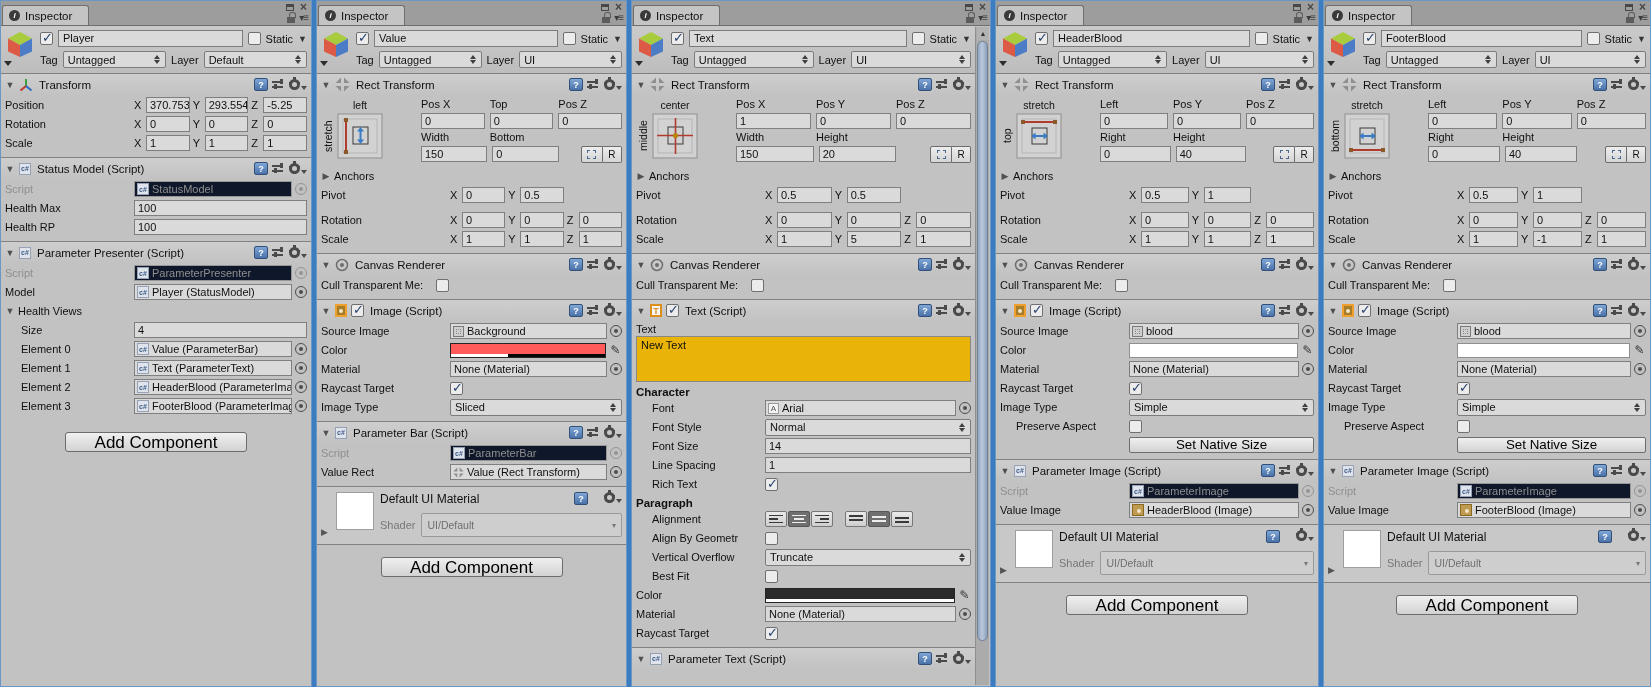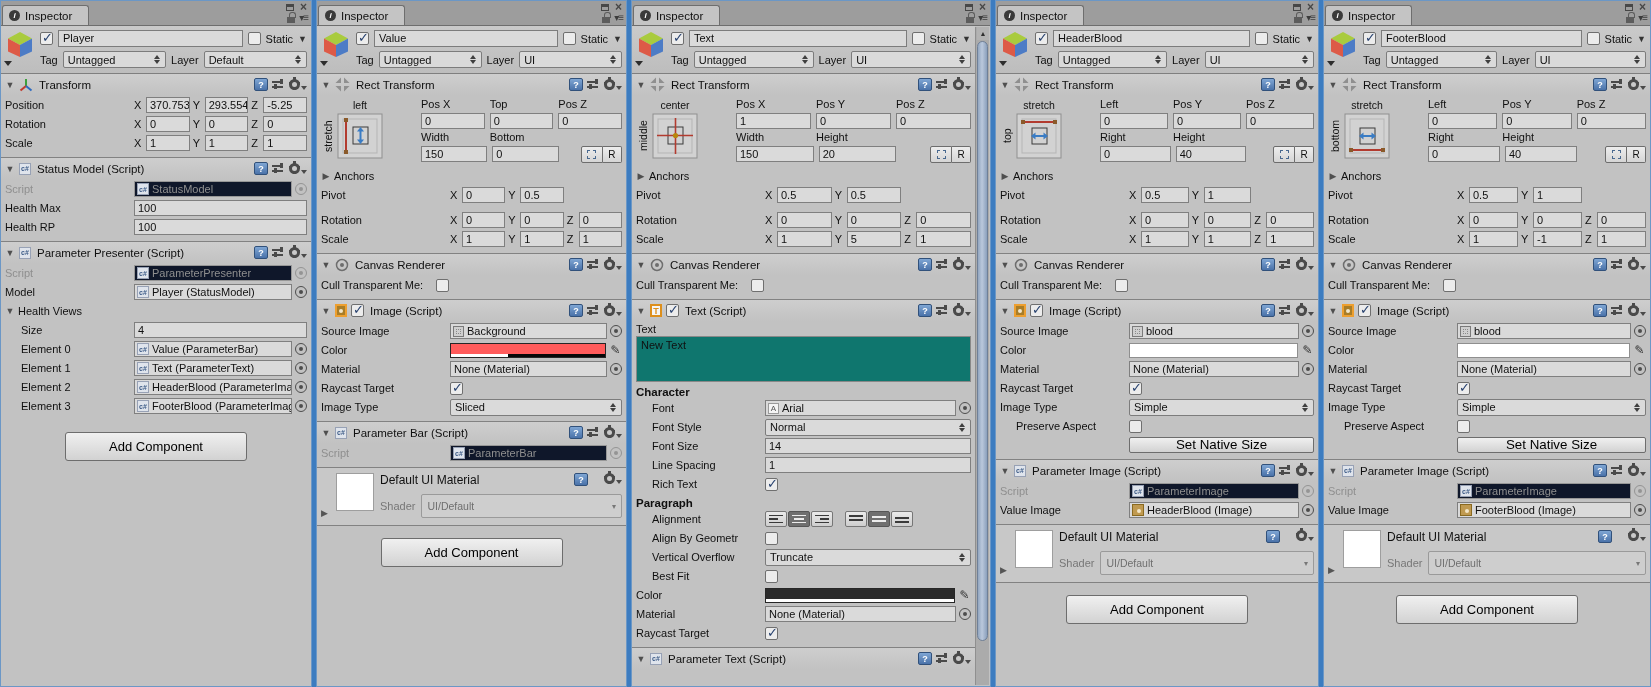--- a/index.html
+++ b/index.html
@@ -70,40 +70,40 @@
 .fontic{flex:0 0 11px;width:11px;height:11px;background:#f4f4f4;border:1px solid #9a9a9a;color:#555;font-size:8px;display:flex;align-items:center;justify-content:center}
 .sw{flex:1;min-width:0;height:15px;border:1px solid #262626;position:relative}
 .sw::after{content:"";position:absolute;left:0;right:0;bottom:0;height:3px;background:#fff}
 .sw.red{background:#ff5b5b}
 .sw.red::after{background:linear-gradient(90deg,#fff 0 37%,#070707 37% 100%)}
 .sw.dark{background:#2b2b2b}
 .sw.white{background:#fff;border-color:#8f8f8f}
 .sw.white::after{display:none}
 .eyed{flex:0 0 13px;color:#2f2f2f;font-size:12px;text-align:center}
 .btn{background:linear-gradient(#f0f0f0,#d2d2d2);border:1px solid #6d6d6d;border-radius:3px;text-align:center;cursor:default}
-.addbtn{width:182px;height:29px;line-height:20px;margin:11px auto 4px auto;display:block;font-size:13px}
+.addbtn{width:182px;height:20px;line-height:20px;margin:11px auto 4px auto;display:block;font-size:17px}
 .snsbtn{flex:1;height:16px;line-height:14px;border-radius:2px}
 .rt{display:flex;margin:3px 4px 2px 4px;gap:6px}
 .rtl{flex:0 0 94px;position:relative;padding-left:15px;padding-top:14px}
 .atop{position:absolute;top:1px;left:15px;width:48px;text-align:center;font-size:10.5px}
 .aside{position:absolute;left:1px;top:14px;height:48px;writing-mode:vertical-rl;transform:rotate(180deg);text-align:center;font-size:10.5px}
 .abox{display:block}
 .rtr{flex:1;min-width:0}
 .rtrow{display:flex;gap:5px;margin-bottom:2px}
 .rtc{flex:1;min-width:0}
 .rth{height:13px;font-size:11px;overflow:hidden;white-space:nowrap}
 .rtf{height:16px;background:#dadada;border:1px solid #7f7f7f;padding:0 3px;line-height:14px;overflow:hidden}
 .rtbtns{display:flex;justify-content:flex-end}
 .bpbtn{width:22px;height:17px;border:1px solid #6d6d6d;border-radius:2px 0 0 2px;background:linear-gradient(#ededed,#d5d5d5);display:flex;align-items:center;justify-content:center}
 .bpbtn i{width:9px;height:9px;border:1px dashed #49698f;display:block}
 .rbtn{width:19px;height:17px;border:1px solid #6d6d6d;border-left:none;border-radius:0 2px 2px 0;background:linear-gradient(#ededed,#d5d5d5);text-align:center;line-height:15px;font-size:10px}
 .gap6{height:5px}
 .subhdr{font-weight:bold;margin:4px 4px 1px 4px;font-size:11.5px}
 .plain{margin:2px 4px 1px 4px}
-.txtarea{margin:1px 4px 3px 4px;height:46px;background:#0f766e;border:1px solid #888;padding:2px 4px;overflow:hidden}
+.txtarea{margin:1px 4px 3px 4px;height:46px;background:#eab308;border:1px solid #888;padding:2px 4px;overflow:hidden}
 .agroup{display:flex;gap:1px;margin-right:9px}
 .abtn{width:22px;height:16px;border:1px solid #767676;border-radius:2px;background:linear-gradient(#eaeaea,#cecece);display:flex;flex-direction:column;padding:2px 3px;justify-content:center}
 .abtn i{display:block;height:2px;background:#3a3a3a;margin:1px 0;width:100%}
 .abtn.sel{background:#6f6f6f;border-color:#565656}
 .abtn.sel i{background:#ececec}
 .a-l i:nth-child(2){width:65%;align-self:flex-start}
 .a-c i:nth-child(2){width:65%;align-self:center}
 .a-r i:nth-child(2){width:65%;align-self:flex-end}
 .a-t{justify-content:flex-start}.a-m{justify-content:center}.a-b{justify-content:flex-end}
 .a-t i,.a-m i,.a-b i{margin:1px 0}
@@ -567,20 +567,35 @@
             <i class="gdd"></i>
           </span>
     </div>
     <div class="row">
           <span class="lbl dim">Script</span>
           <div class="ofld dim">
             <span class="csic">c#</span>
             <span>ParameterBar</span>
           </div>
           <span class="pick dim"></span>
+        </div>
+    <div class="row">
+          <span class="lbl">Value Rect</span>
+          <div class="ofld">
+            <span style="flex:0 0 11px;display:flex">
+              <svg width="11" height="11" viewBox="0 0 15 15" fill="#8f8f8f">
+                <path d="M6 0.5 L0.5 6 L6 6 Z"></path>
+                <path d="M9 0.5 L14.5 6 L9 6 Z"></path>
+                <path d="M6 14.5 L0.5 9 L6 9 Z"></path>
+                <path d="M9 14.5 L14.5 9 L9 9 Z"></path>
+              </svg>
+            </span>
+            <span>Value (Rect Transform)</span>
+          </div>
+          <span class="pick"></span>
         </div>
   </div>
 
   <div class="mat">
     <span class="mexp">▶</span>
     <div class="mprev"></div>
     <div class="mcol">
       <div class="mtitle">
             <span>Default UI Material</span>
             <span class="hsp"></span>

